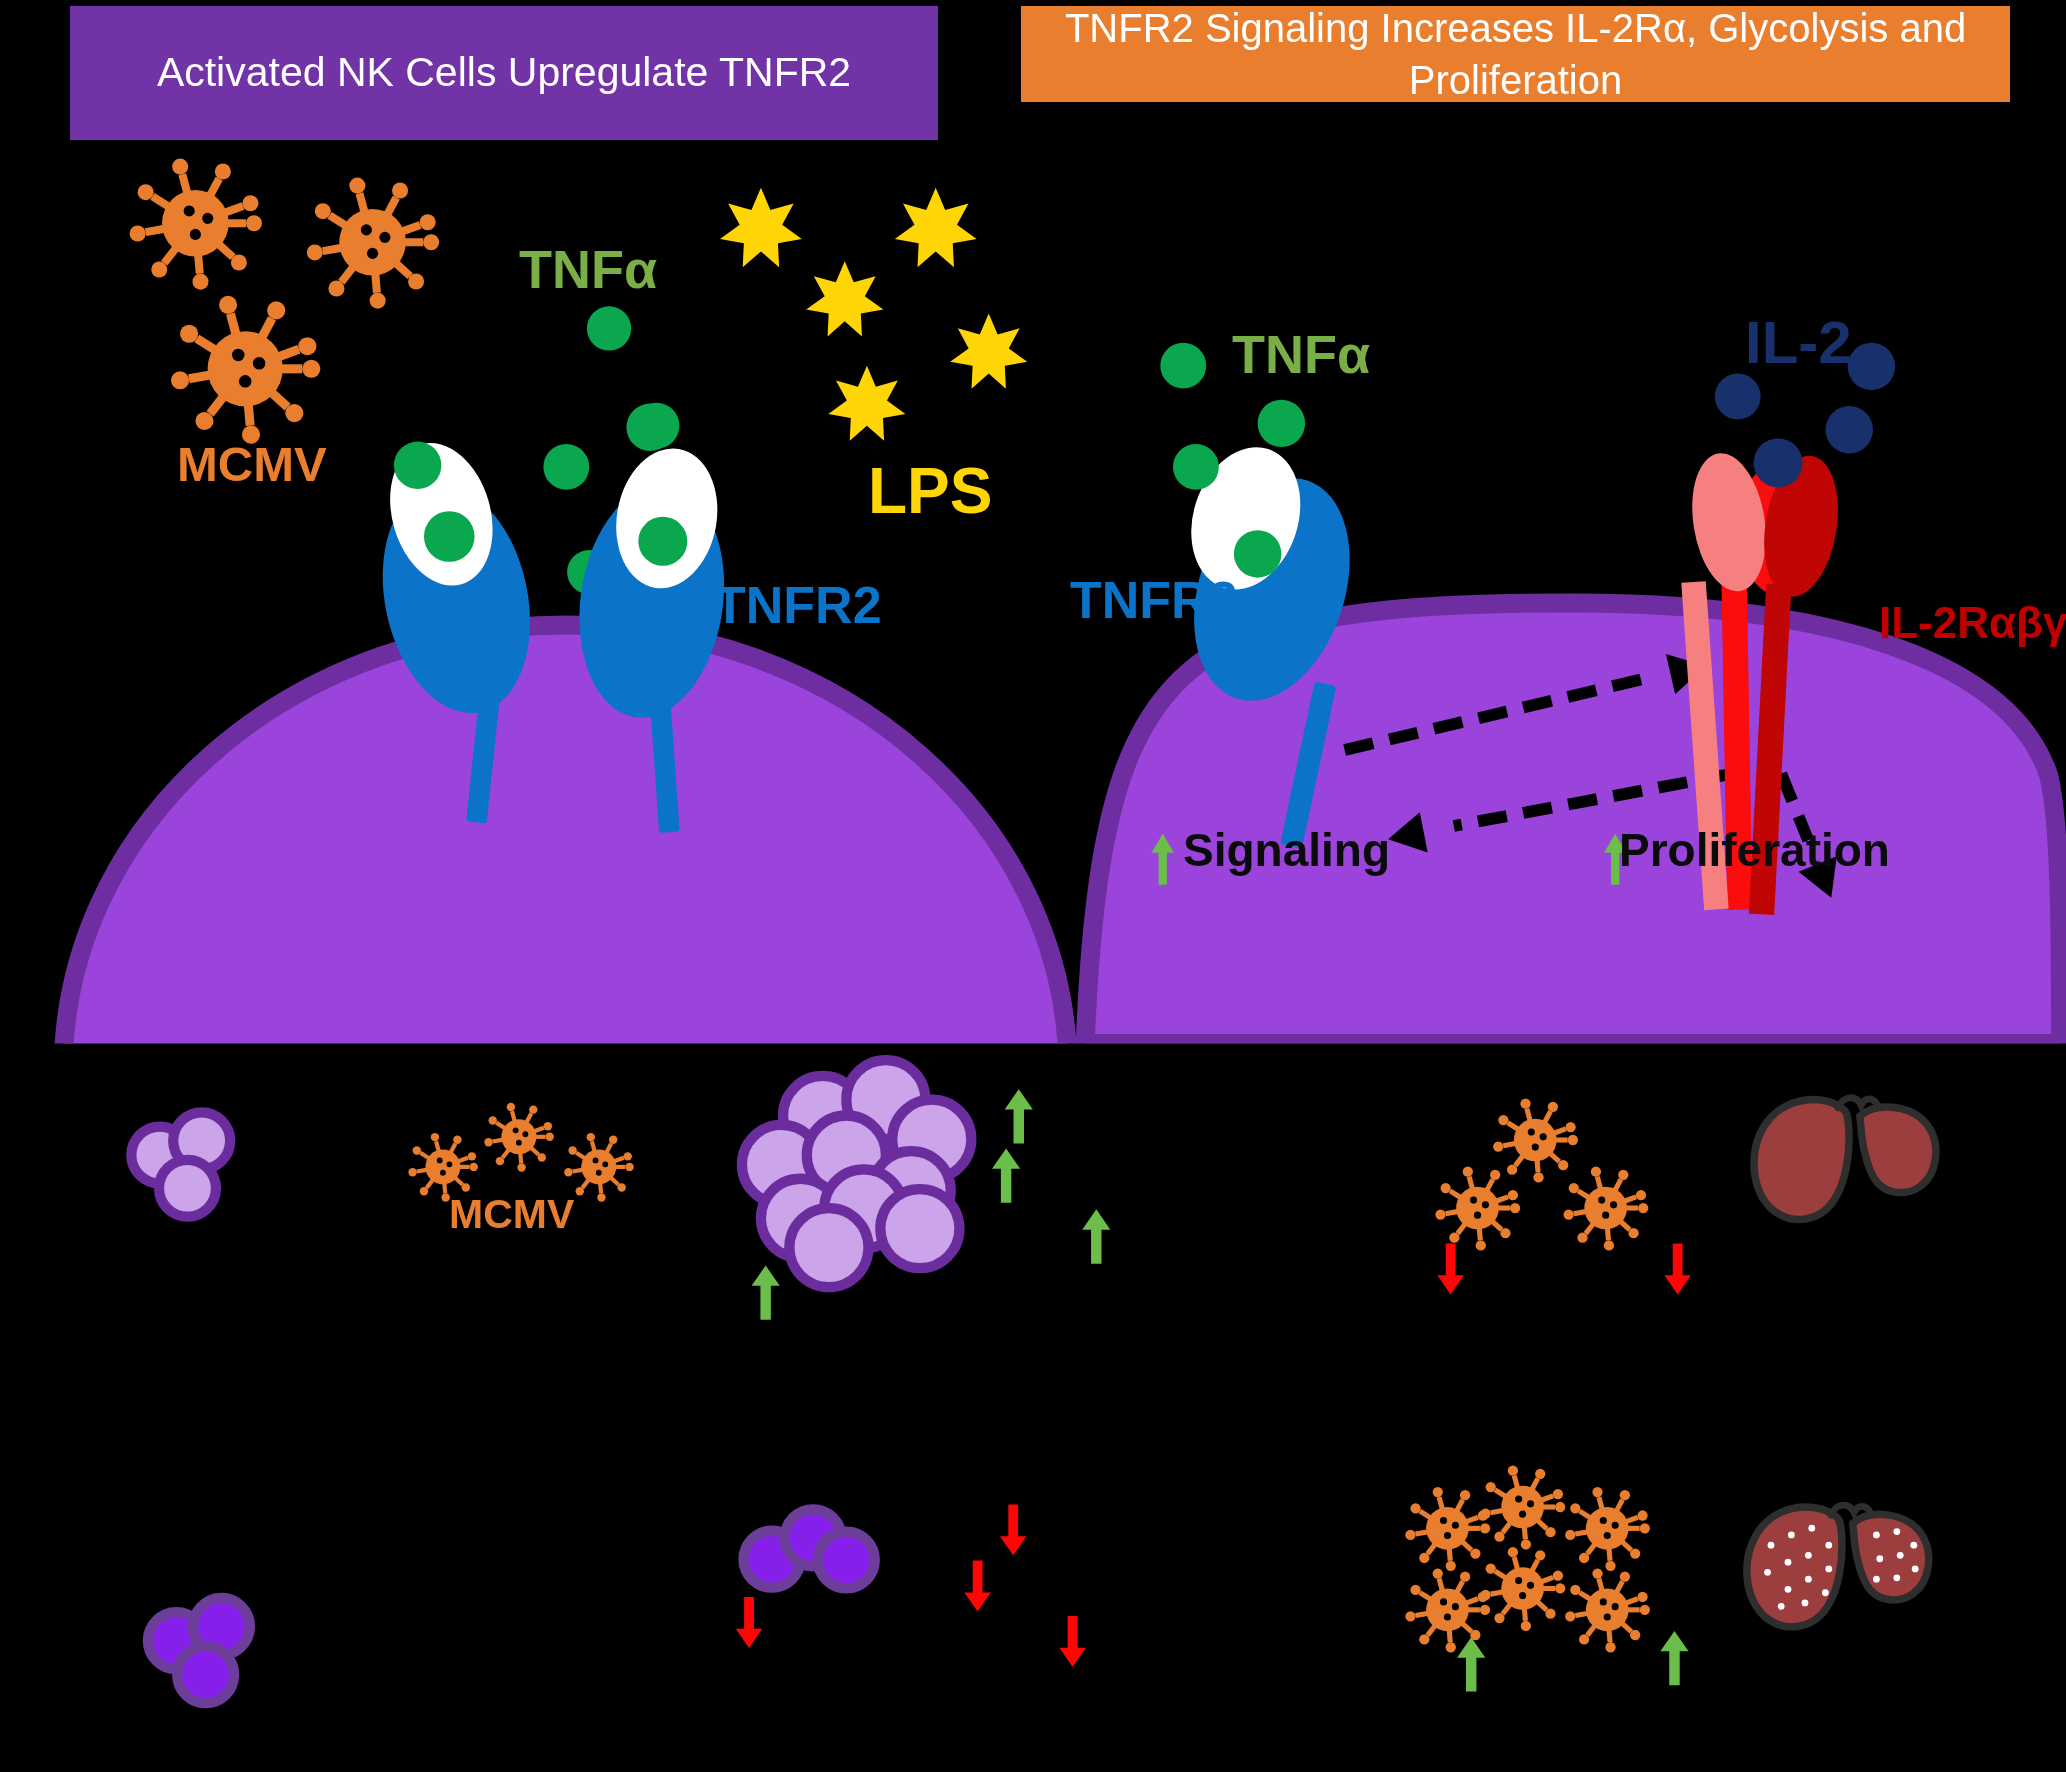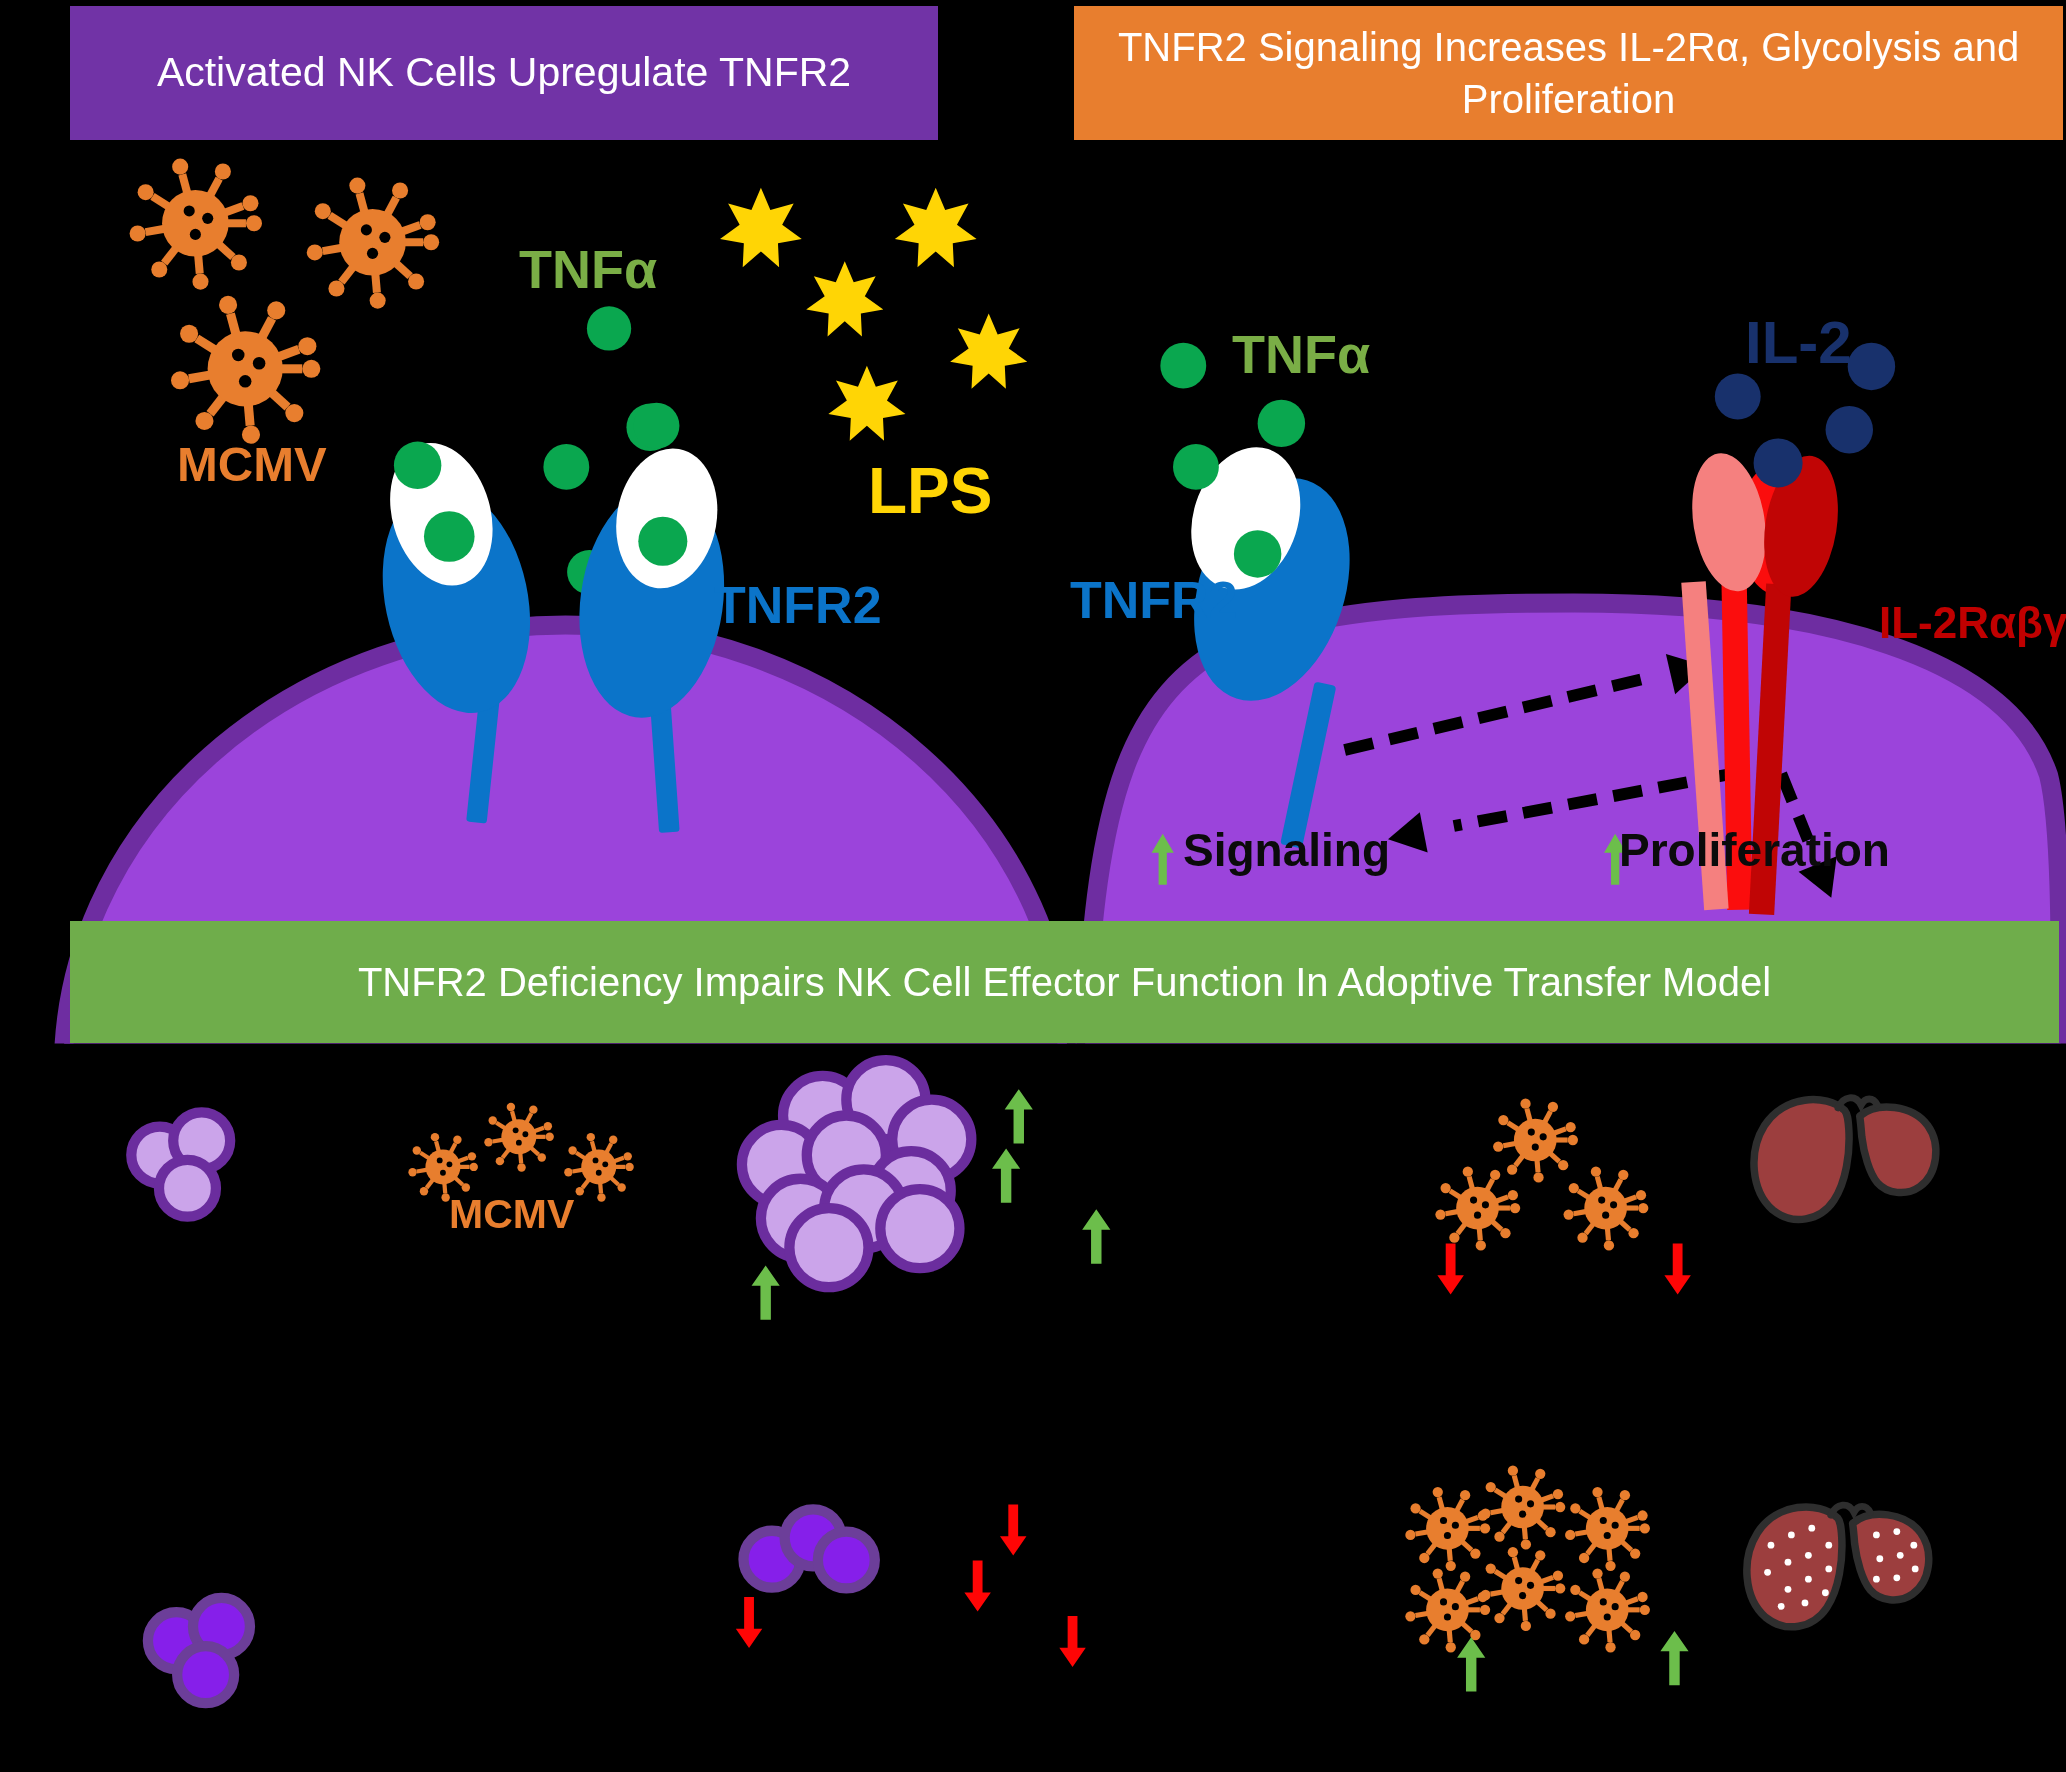--- a/index.html
+++ b/index.html
@@ -7,21 +7,21 @@
     position:relative;width:2066px;height:1773px;overflow:hidden;
     background:var(--background,#000);
     font-family:"Liberation Sans",sans-serif;
   }
   svg.scene{position:absolute;left:0;top:0;z-index:1;}
   .banner{
     position:absolute;z-index:2;display:flex;align-items:center;justify-content:center;
     text-align:center;color:var(--banner-text,#fff);line-height:1.3;
   }
   .banner-purple{left:70px;top:5.5px;width:868px;height:134px;background:var(--banner-purple,#7133A6);font-size:41px;}
-  .banner-orange{left:1074px;top:5.5px;width:989px;height:134px;background:var(--banner-orange,#E87E2E);font-size:40px;}
+  .banner-orange{left:1021px;top:5.5px;width:989px;height:96px;background:var(--banner-orange,#E87E2E);font-size:40px;}
   .banner-orange span{display:inline-block;max-width:918px;}
   .banner-green{left:70px;top:921px;width:1989px;height:122px;background:var(--banner-green,#6FAD4B);font-size:40px;}
   .lbl{position:absolute;z-index:3;white-space:nowrap;line-height:1;font-weight:bold;}
   
   .dome{fill:var(--cell-fill,#9B44DB);stroke:var(--cell-border,#6E2DA1);stroke-width:24;}
   .virus-c{color:var(--virus-orange,#E87E2E);}
   .star-c{color:var(--lps-yellow,#FFD505);}
   .garrow{color:var(--arrow-green,#6CBE4B);}
   .rarrow{color:var(--arrow-red,#FF0505);}
   .gdot{fill:var(--tnfa-green,#0AA74F);}
@@ -286,23 +286,20 @@
       <use href="#liverDots" transform="translate(2196,1893) scale(0.86)"></use>
     </g>
   </svg>
 
   <div class="banner banner-purple">
     <span>Activated NK Cells Upregulate TNFR2</span>
   </div>
   <div class="banner banner-orange">
     <span>TNFR2 Signaling Increases IL-2Rα, Glycolysis and Proliferation</span>
   </div>
-  <div class="banner banner-green">
-    <span>TNFR2 Deficiency Impairs NK Cell Effector Function In Adoptive Transfer Model</span>
-  </div>
 
   <div class="lbl" style="left:177px;top:440px;font-size:49px;color:var(--virus-orange)">MCMV</div>
   <div class="lbl" style="left:519px;top:242px;font-size:54px;color:var(--tnfa-label-green)">TNFα</div>
   <div class="lbl" style="left:868px;top:459px;font-size:64px;color:var(--lps-yellow)">LPS</div>
   <div class="lbl" style="left:714px;top:579px;font-size:52px;color:var(--receptor-blue)">TNFR2</div>
 
   <div class="lbl" style="left:1232px;top:327px;font-size:54px;color:var(--tnfa-label-green)">TNFα</div>
   <div class="lbl" style="left:1070px;top:574px;font-size:52px;color:var(--receptor-blue)">TNFR2</div>
   <div class="lbl" style="left:1745px;top:313px;font-size:60px;color:var(--il2-navy)">IL-2</div>
   <div class="lbl" style="left:1879px;top:601px;font-size:44px;color:var(--il2r-label-red)">IL-2Rαβγ</div>

